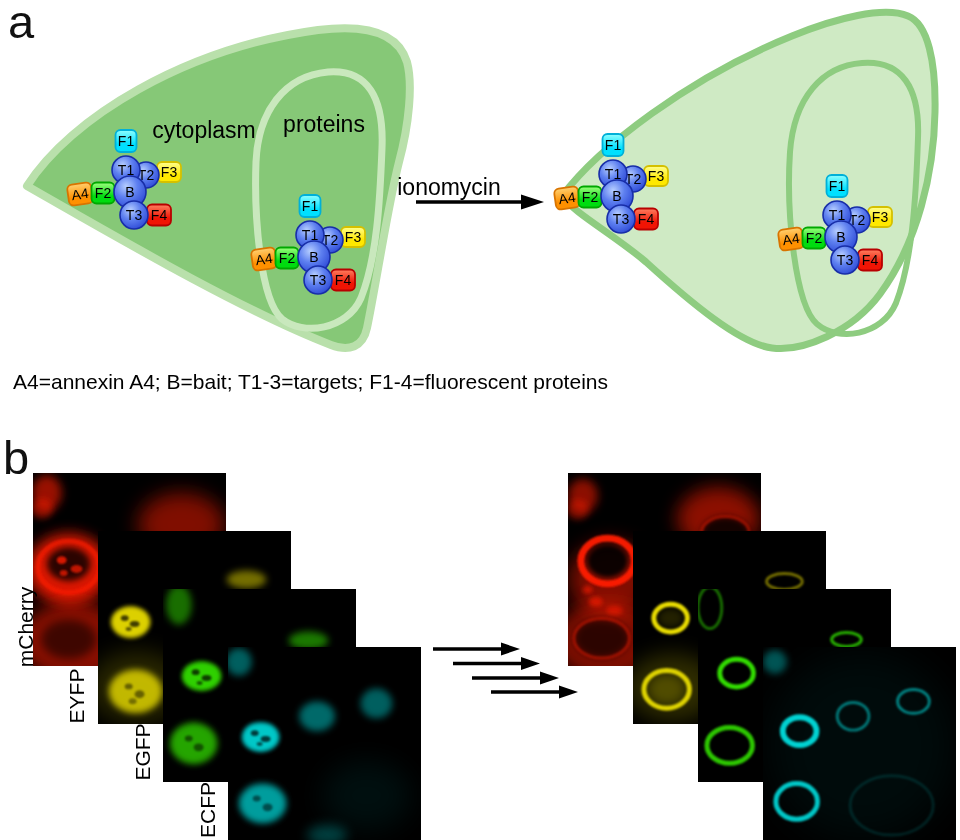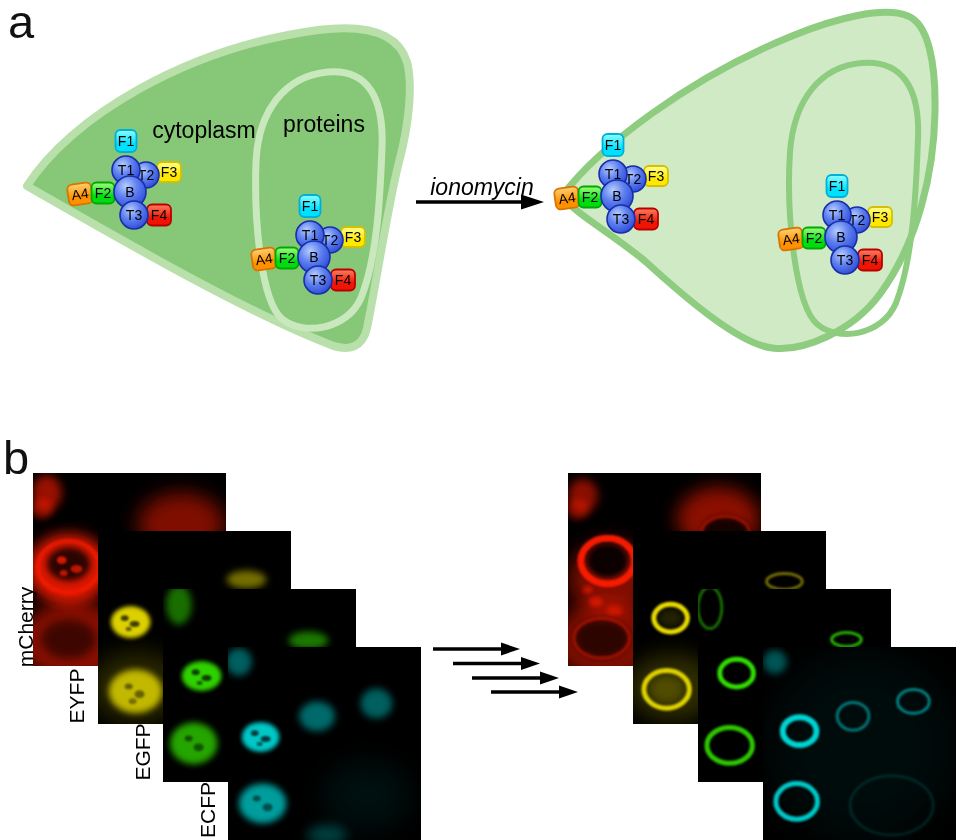--- a/index.html
+++ b/index.html
@@ -4,21 +4,21 @@
 <style>
   html,body{margin:0;padding:0;background:#fff;}
   .figure{position:relative;width:960px;height:840px;background:#fff;overflow:hidden;
           font-family:"Liberation Sans",sans-serif;color:#000;}
   .plabel{position:absolute;font-size:47px;line-height:1;color:#111;}
   #lab-a{left:8px;top:-2px;}
   #lab-b{left:3px;top:434px;}
   .atext{position:absolute;font-size:23px;transform:translateX(-50%);white-space:nowrap;}
   #t-cyto{left:204px;top:91px;margin-top:26px;}
   #t-nuc{left:324px;top:111px;}
-  #t-iono{left:482px;top:174px;font-style:italic;}
+  #t-iono{left:449px;top:174px;}
   #t-caption{position:absolute;left:13px;top:370px;font-size:21px;white-space:nowrap;}
   #svg-a{position:absolute;left:0;top:0;}
   #svg-arrows{position:absolute;left:420px;top:635px;}
   .mimg{position:absolute;width:193px;height:193px;display:block;}
   .chan-label{position:absolute;font-size:21px;white-space:nowrap;
               transform:translate(-50%,-50%) rotate(-90deg);}
   #fdefs{position:absolute;width:0;height:0;}
 </style>
 </head>
 <body>
@@ -215,20 +215,21 @@
         </g>
         <g>
           <circle cx="845" cy="260" r="14" fill="url(#g-sph)" stroke="#182ea8" stroke-width="1.6"></circle>
           <text x="845" y="260" dy="0.36em" text-anchor="middle" font-size="14" fill="#000">T3</text>
         </g>
       </g>
     </svg>
   <div class="atext" id="t-cyto">cytoplasm</div>
   <div class="atext" id="t-nuc">proteins</div>
   <div class="atext" id="t-iono">ionomycin</div>
+  <div id="t-caption">A4=annexin A4; B=bait; T1-3=targets; F1-4=fluorescent proteins</div>
 
   <div class="plabel" id="lab-b">b</div>
   <div id="stack-before" style="position: absolute; left: 0px; top: 0px;">
       <svg class="mimg" viewBox="0 0 195 195" style="left: 33px; top: 473px;">
         <rect x="0" y="0" width="195" height="195" fill="#000"></rect>
         <ellipse cx="14" cy="20" rx="15" ry="18" fill="#ff1e00" opacity="0.6" filter="url(#bl5)"></ellipse>
         <ellipse cx="9" cy="36" rx="11" ry="10" fill="#ff1e00" opacity="0.5" filter="url(#bl4)"></ellipse>
         <ellipse cx="150" cy="52" rx="44" ry="32" fill="#ff1e00" opacity="0.5" filter="url(#bl10)"></ellipse>
         <ellipse cx="36" cy="97" rx="42" ry="36" fill="#ff1e00" opacity="0.85" filter="url(#bl7)"></ellipse>
         <ellipse cx="36" cy="95" rx="31" ry="26" fill="none" stroke="#ff1e00" stroke-width="5" opacity="0.6" filter="url(#bl1)"></ellipse>

